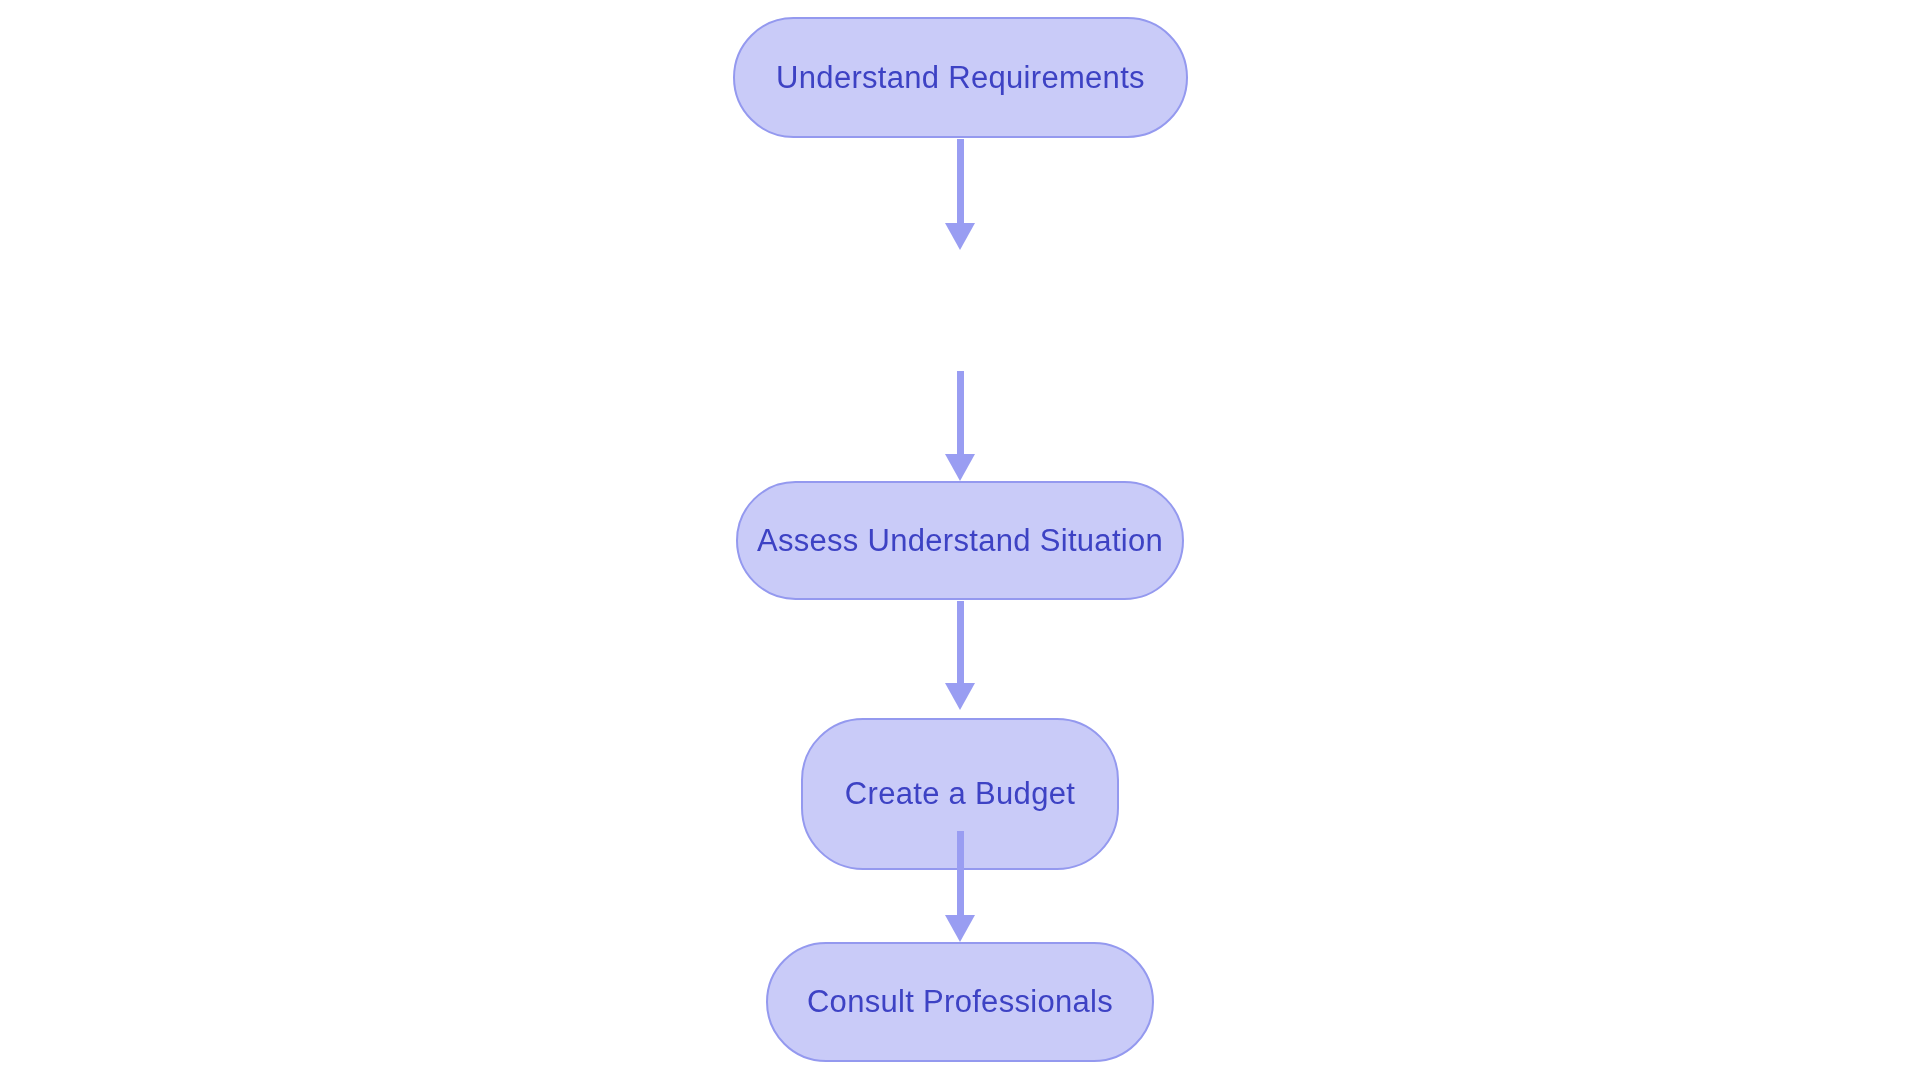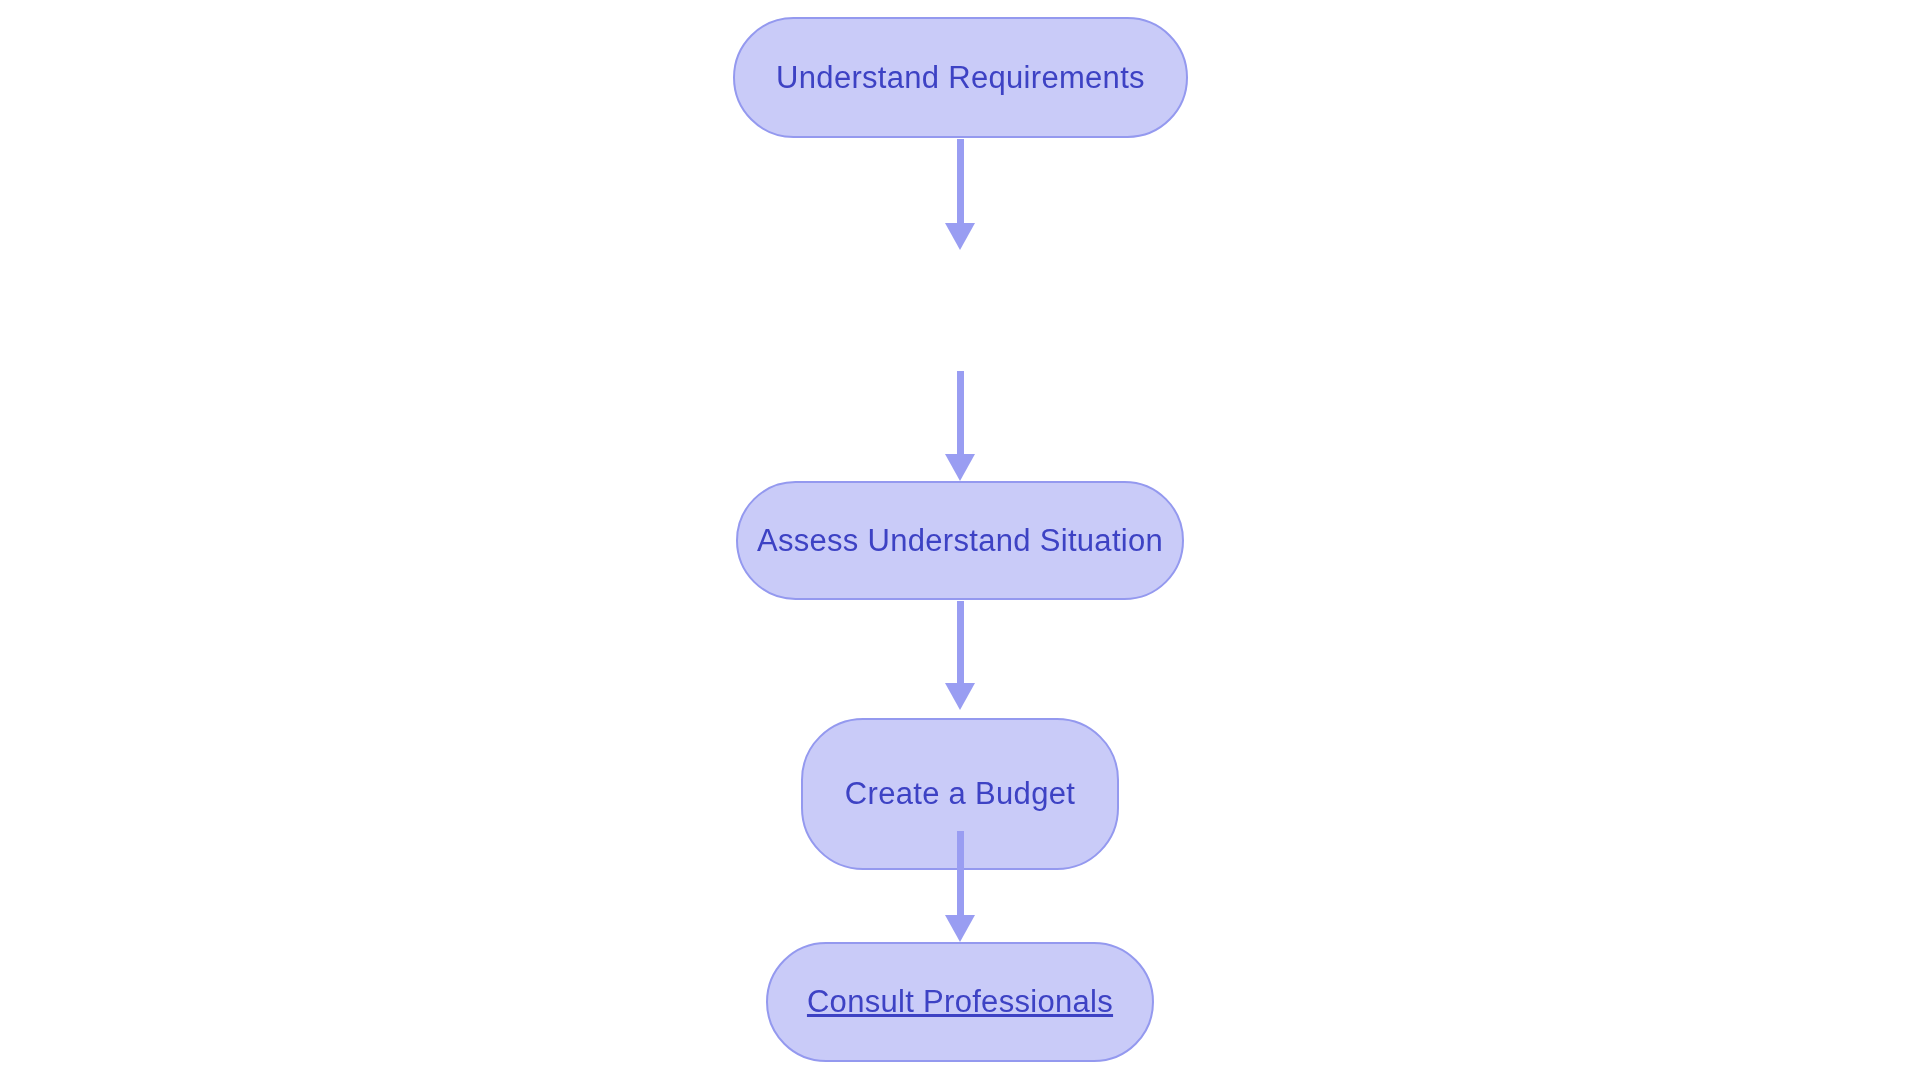--- a/index.html
+++ b/index.html
@@ -30,21 +30,21 @@
     color: var(--text);
     font-size: 31px;
     letter-spacing: 0.3px;
     white-space: nowrap;
     text-align: center;
   }
   .node-1 { left: 733px; top: 17px;  width: 455px; height: 121px; }
   .node-2 { left: 740px; top: 250px; width: 440px; height: 120px; }
   .node-3 { left: 736px; top: 481px; width: 448px; height: 119px; }
   .node-4 { left: 801px; top: 710px; width: 318px; height: 152px; margin-top: 8px; }
-  .node-5 { left: 766px; top: 942px; width: 388px; height: 120px; text-decoration: underline; }
+  .node-5 { left: 766px; top: 942px; width: 388px; height: 120px; }
 
   .flow-arrow {
     position: absolute;
     left: 960px;
     transform: translateX(-50%);
     width: 30px;
     display: flex;
     flex-direction: column;
     align-items: center;
   }

